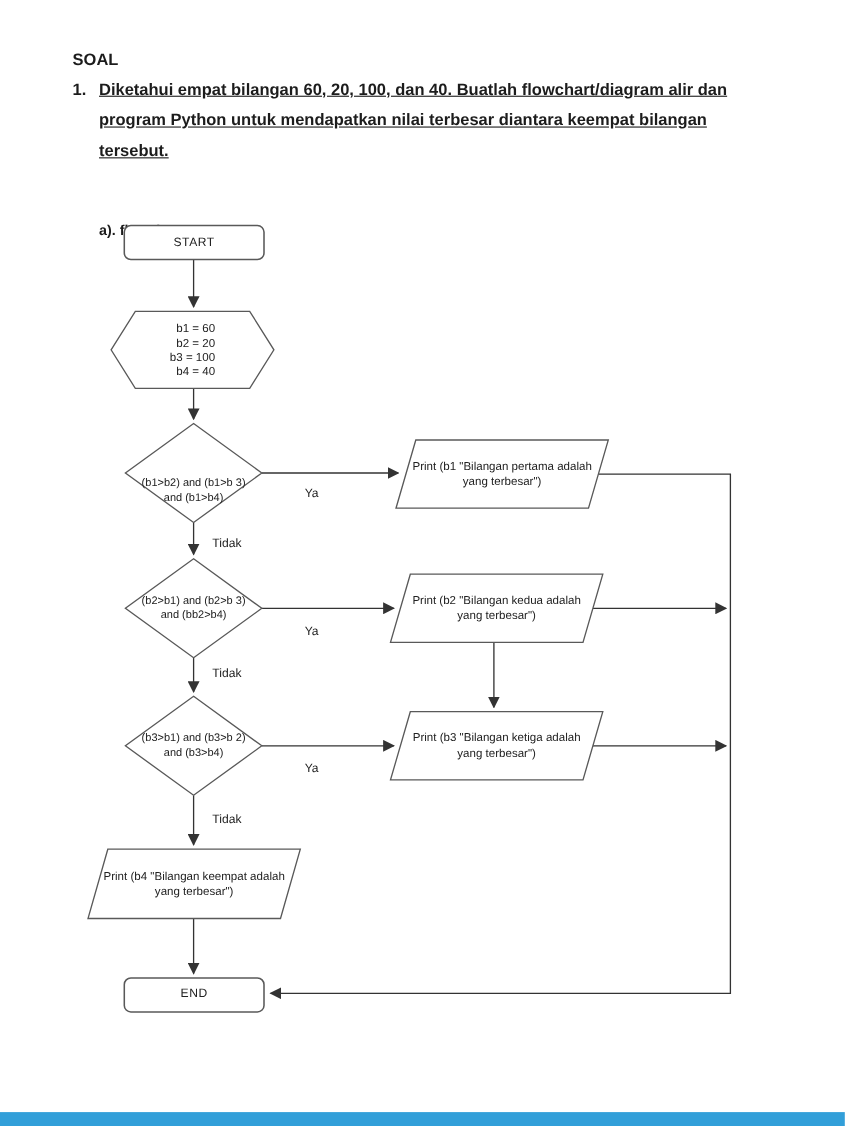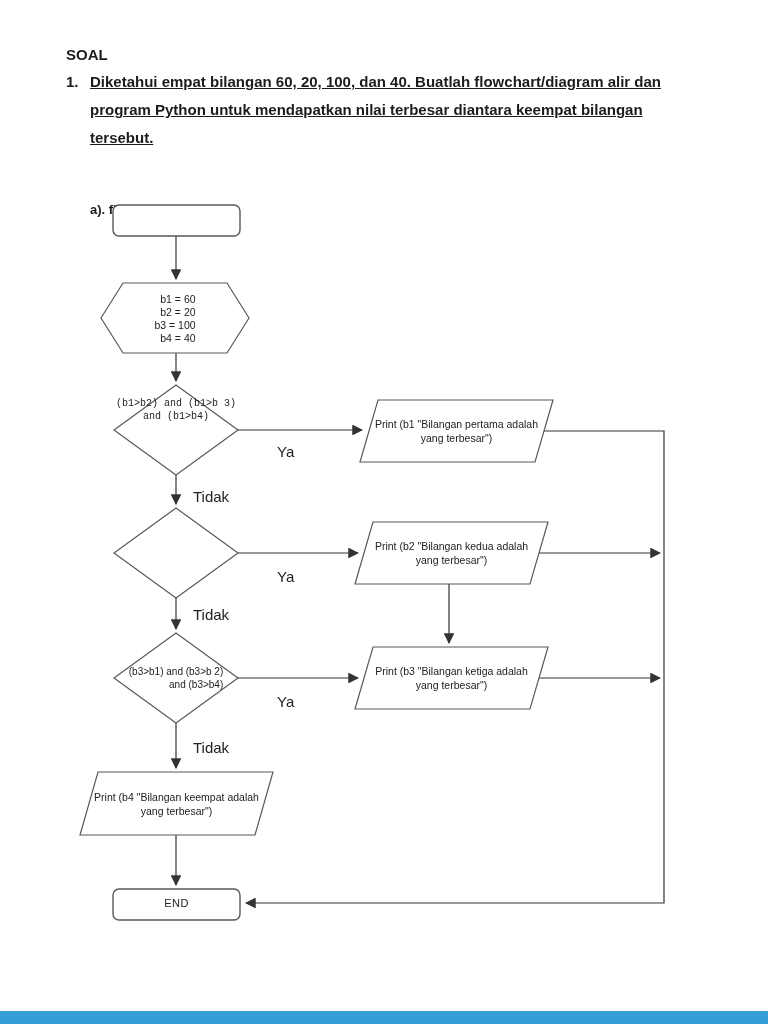--- a/index.html
+++ b/index.html
@@ -41,21 +41,21 @@
     display:flex;align-items:center;justify-content:center;text-align:center;
     white-space:pre-line;
     color:#222222;
     pointer-events:none;
   }
   .t-terminal{font-size:11px;letter-spacing:.5px;}
   .t-init{font-size:10.5px;line-height:13px;text-align:right;}
   .t-decision{font-size:10px;line-height:13px;}
   .t-print{font-size:10.5px;line-height:14px;}
   .edge-label{
-    position:absolute;font-size:15px;color:#222222;pointer-events:none;
+    position:absolute;font-size:11px;color:#222222;pointer-events:none;
   }
 
   
   .bottom-bar{
     position:absolute;left:0;top:1011px;width:768px;height:13px;
     background:var(--bar-color,#329fd9);
   }
 </style>
 </head>
 <body>
@@ -95,31 +95,34 @@
     <polygon class="shape" points="176,385 238,430 176,475 114,430"></polygon>
     <polygon class="shape" points="176,508 238,553 176,598 114,553"></polygon>
     <polygon class="shape" points="176,633 238,678 176,723 114,678"></polygon>
     <polygon class="shape" points="378,400 553,400 535,462 360,462"></polygon>
     <polygon class="shape" points="373,522 548,522 530,584 355,584"></polygon>
     <polygon class="shape" points="373,647 548,647 530,709 355,709"></polygon>
     <polygon class="shape" points="98,772 273,772 255,835 80,835"></polygon>
     <rect class="terminal" x="113" y="889" width="127" height="31" rx="6"></rect>
   </svg>
 
+  <div class="shape-text t-terminal" style="left:113px;top:205px;width:127px;height:31px;">START</div>
 
   <div class="shape-text t-init" style="left:101px;top:288px;width:148px;height:62px;">b1 = 60
 b2 = 20
 b3 = 100
 b4 = 40</div>
 
-  <div class="shape-text t-decision" style="left:112px;top:388px;width:128px;height:44px;font-family:Liberation Mono, monospace;">(b1&gt;b2) and (b1&gt;b 3)
+  <div class="shape-text t-decision" style="left:112px;top:424px;width:128px;height:44px;">(b1&gt;b2) and (b1&gt;b 3)
 and (b1&gt;b4)</div>
 
+  <div class="shape-text t-decision" style="left:112px;top:531px;width:128px;height:44px;">(b2&gt;b1) and (b2&gt;b 3)
+and (bb2&gt;b4)</div>
 
-  <div class="shape-text t-decision" style="left:112px;top:656px;width:128px;height:44px;text-align:right;">(b3&gt;b1) and (b3&gt;b 2)
+  <div class="shape-text t-decision" style="left:112px;top:656px;width:128px;height:44px;">(b3&gt;b1) and (b3&gt;b 2)
 and (b3&gt;b4)</div>
 
   <div class="shape-text t-print" style="left:366px;top:400px;width:181px;height:62px;">Print (b1 "Bilangan pertama adalah
 yang terbesar")</div>
 
   <div class="shape-text t-print" style="left:361px;top:522px;width:181px;height:62px;">Print (b2 "Bilangan kedua adalah
 yang terbesar")</div>
 
   <div class="shape-text t-print" style="left:361px;top:647px;width:181px;height:62px;">Print (b3 "Bilangan ketiga adalah
 yang terbesar")</div>

